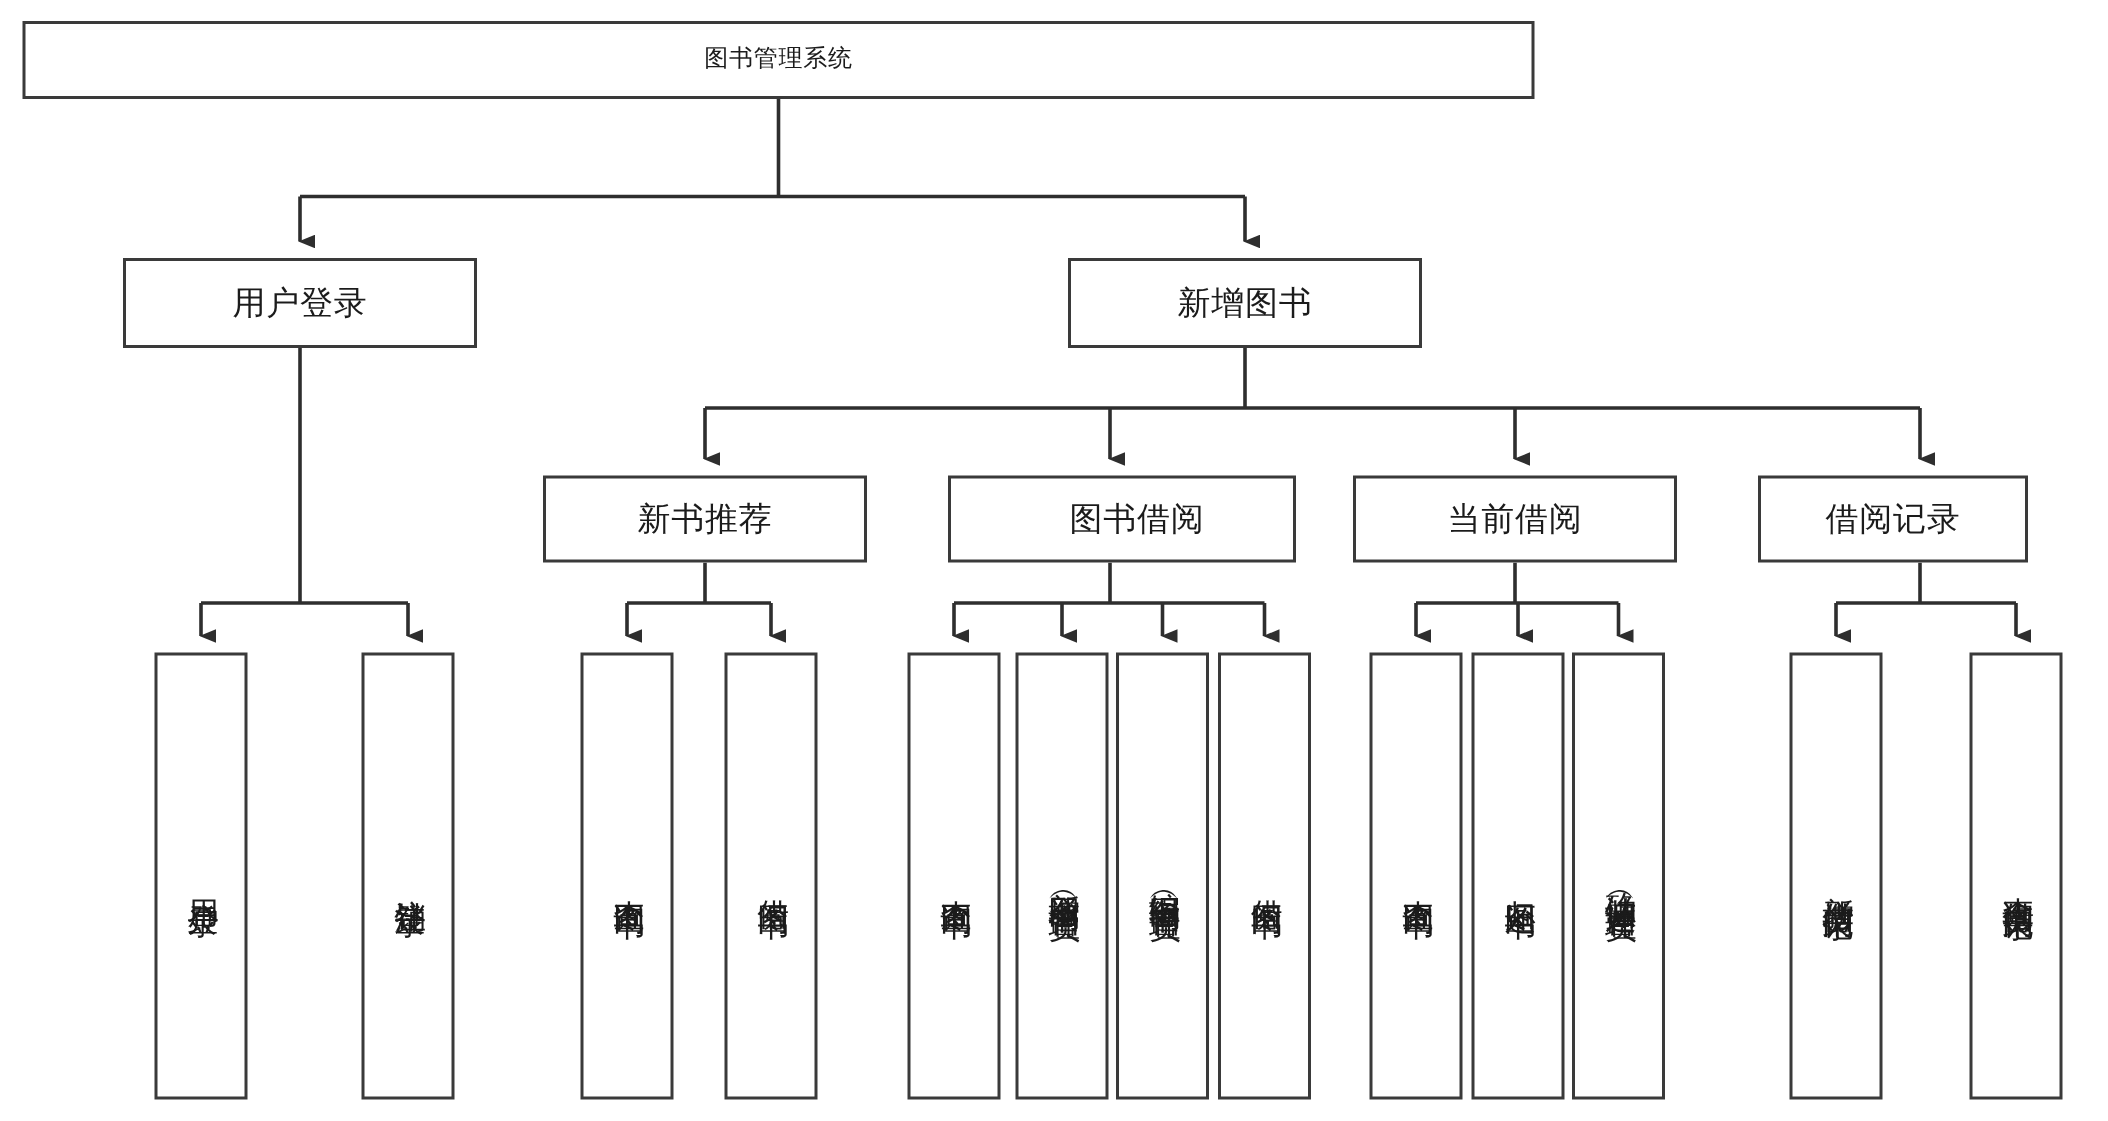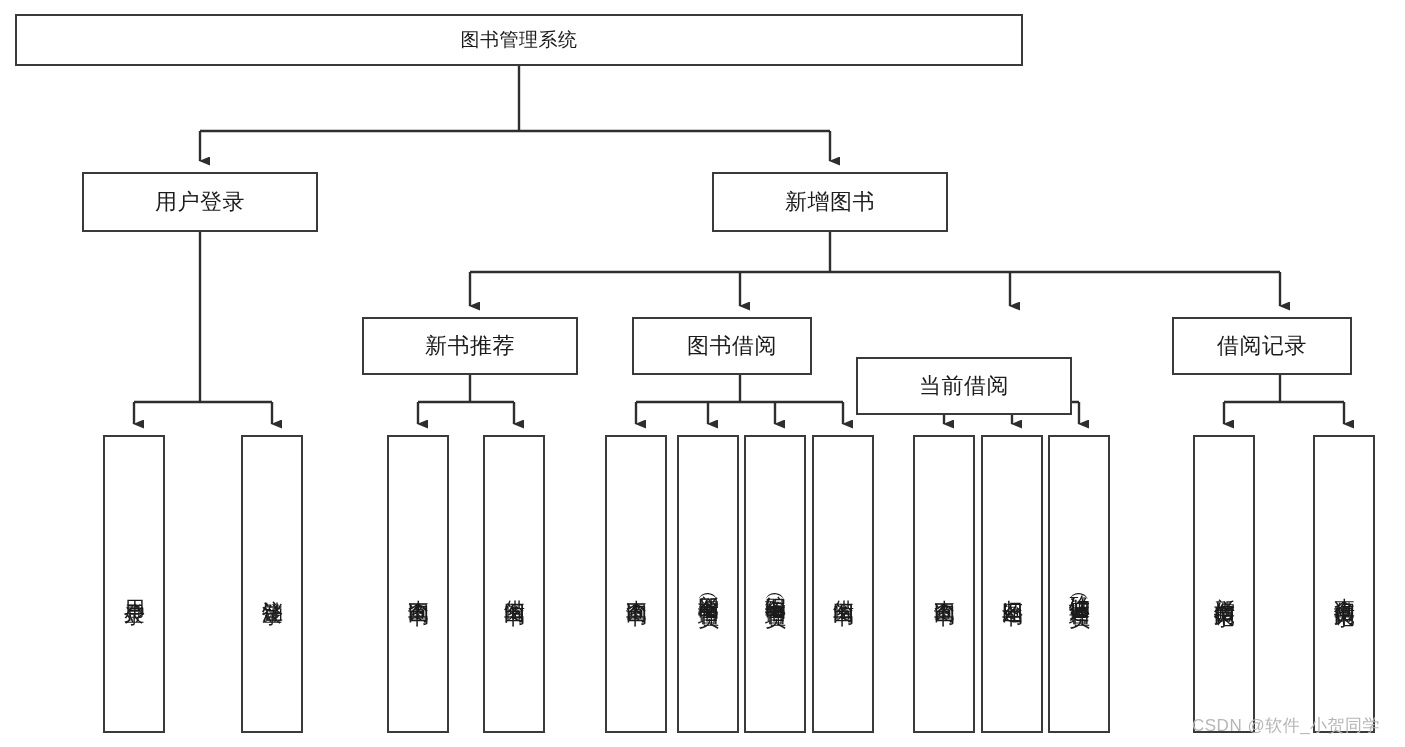--- a/index.html
+++ b/index.html
@@ -39,21 +39,21 @@
     display: block;
     text-align: center;
     line-height: 1.18;
     white-space: nowrap;
   }
   .node.horiz .node-label {
     font-size: 22px;
     letter-spacing: 0.5px;
   }
   .node.root .node-label {
-    font-size: 19px;
+    font-size: 16px;
   }
   .node.vert {
     align-items: center;
     justify-content: center;
     padding-top: 6px;
   }
   .node.vert .node-label {
     writing-mode: vertical-rl;
     text-orientation: upright;
     font-size: 21px;
@@ -123,24 +123,24 @@
       </div>
       <div class="node horiz" style="left: 82px; top: 172px; width: 236px; height: 60px;">
         <span class="node-label">用户登录</span>
       </div>
       <div class="node horiz" style="left: 712px; top: 172px; width: 236px; height: 60px;">
         <span class="node-label">新增图书</span>
       </div>
       <div class="node horiz" style="left: 362px; top: 317px; width: 216px; height: 58px;">
         <span class="node-label">新书推荐</span>
       </div>
-      <div class="node horiz" style="left: 632px; top: 317px; width: 180px; height: 58px; padding-left: 20px;">
+      <div class="node horiz" style="left: 632px; top: 317px; width: 232px; height: 58px; padding-left: 20px;">
         <span class="node-label">图书借阅</span>
       </div>
-      <div class="node horiz" style="left: 856px; top: 317px; width: 216px; height: 58px; margin-top: 40px;">
+      <div class="node horiz" style="left: 902px; top: 317px; width: 216px; height: 58px;">
         <span class="node-label">当前借阅</span>
       </div>
       <div class="node horiz" style="left: 1172px; top: 317px; width: 180px; height: 58px;">
         <span class="node-label">借阅记录</span>
       </div>
       <div class="node vert" style="left: 103px; top: 435px; width: 62px; height: 298px;">
         <span class="node-label">用户登录</span>
       </div>
       <div class="node vert" style="left: 241px; top: 435px; width: 62px; height: 298px;">
         <span class="node-label">注销登录</span>
@@ -173,14 +173,13 @@
         <span class="node-label">确认归还（管理员）</span>
       </div>
       <div class="node vert" style="left: 1193px; top: 435px; width: 62px; height: 298px;">
         <span class="node-label">新增借阅记录</span>
       </div>
       <div class="node vert" style="left: 1313px; top: 435px; width: 62px; height: 298px;">
         <span class="node-label">查询借阅记录</span>
       </div>
     </div>
 
-  <div class="watermark" style="left: 1192px; top: 714px;">CSDN @软件_小贺同学</div>
 </div>
 
 </body></html>

